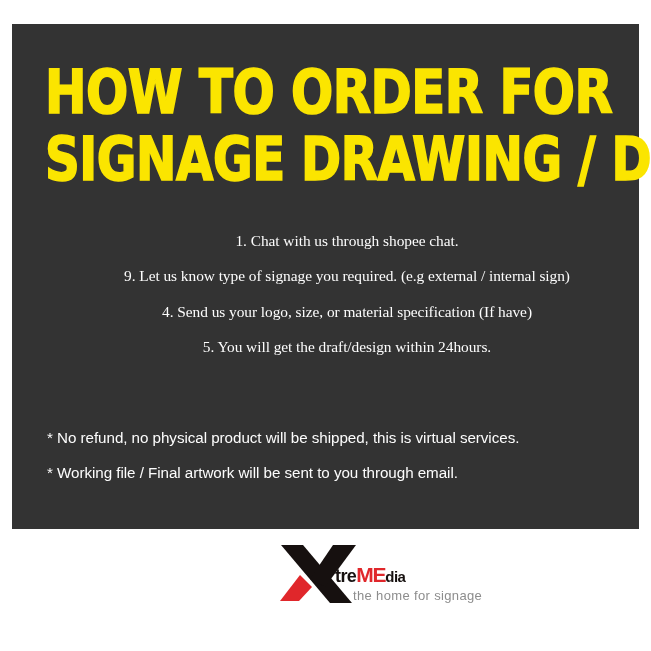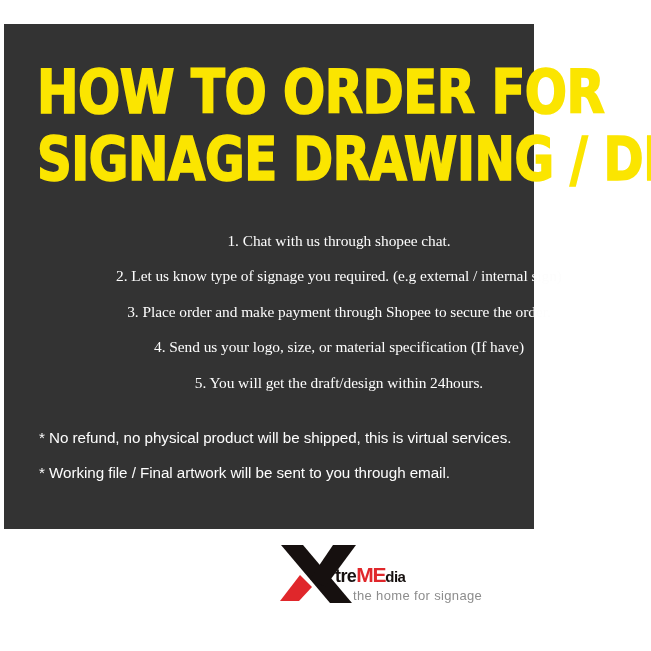--- a/index.html
+++ b/index.html
@@ -18,23 +18,23 @@
   .poster {
     position: relative;
     width: 651px;
     height: 651px;
     background: #ffffff;
   }
 
   
   .panel {
     position: absolute;
-    left: 4px;
+    left: 12px;
     top: 24px;
-    width: 530px;
+    width: 627px;
     height: 505px;
     background: #333333;
     box-sizing: border-box;
   }
 
   
   .headline {
     position: absolute;
     left: 33px;
     top: 38px;
@@ -154,22 +154,21 @@
 
   <div class="panel">
 
     <div class="headline">
       <span class="headline-line l1">HOW TO ORDER FOR</span>
       <span class="headline-line l2">SIGNAGE DRAWING / DESIGN?</span>
     </div>
 
     <div class="steps">
       <div class="step">1. Chat with us through shopee chat.</div>
-      <div class="step">2. Let us know type of signage you required. (e.g external /  internal sign)</div>
-      <div class="step">3. Place order and make payment through Shopee to secure the order.</div>
+      <div class="step">9. Let us know type of signage you required. (e.g external /  internal sign)</div>
       <div class="step">4. Send us your logo, size, or material specification (If have)</div>
       <div class="step">5. You will get the draft/design within 24hours.</div>
     </div>
 
     <div class="notes">
       <div class="note">* No refund, no physical product will be shipped, this is virtual services.</div>
       <div class="note">* Working file / Final artwork will be sent to you through email.</div>
     </div>
 
   </div>

